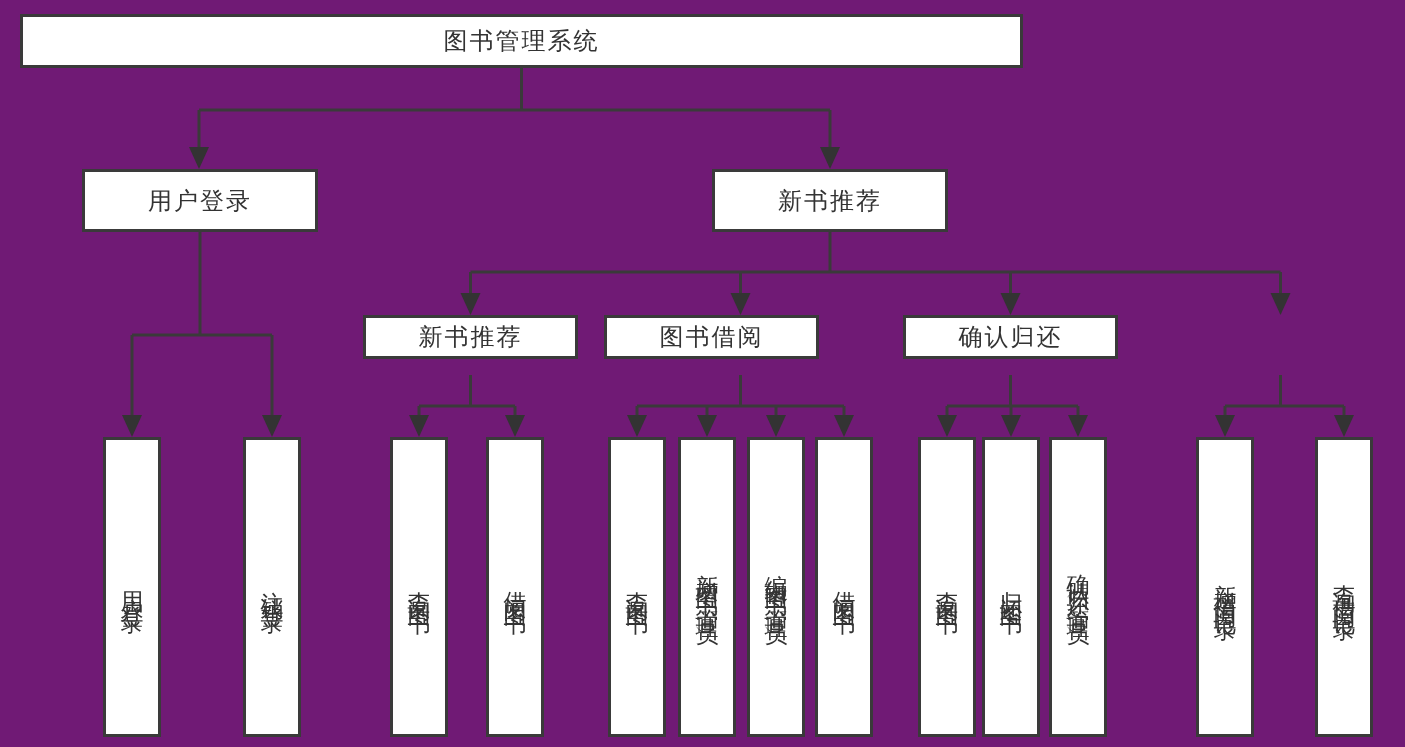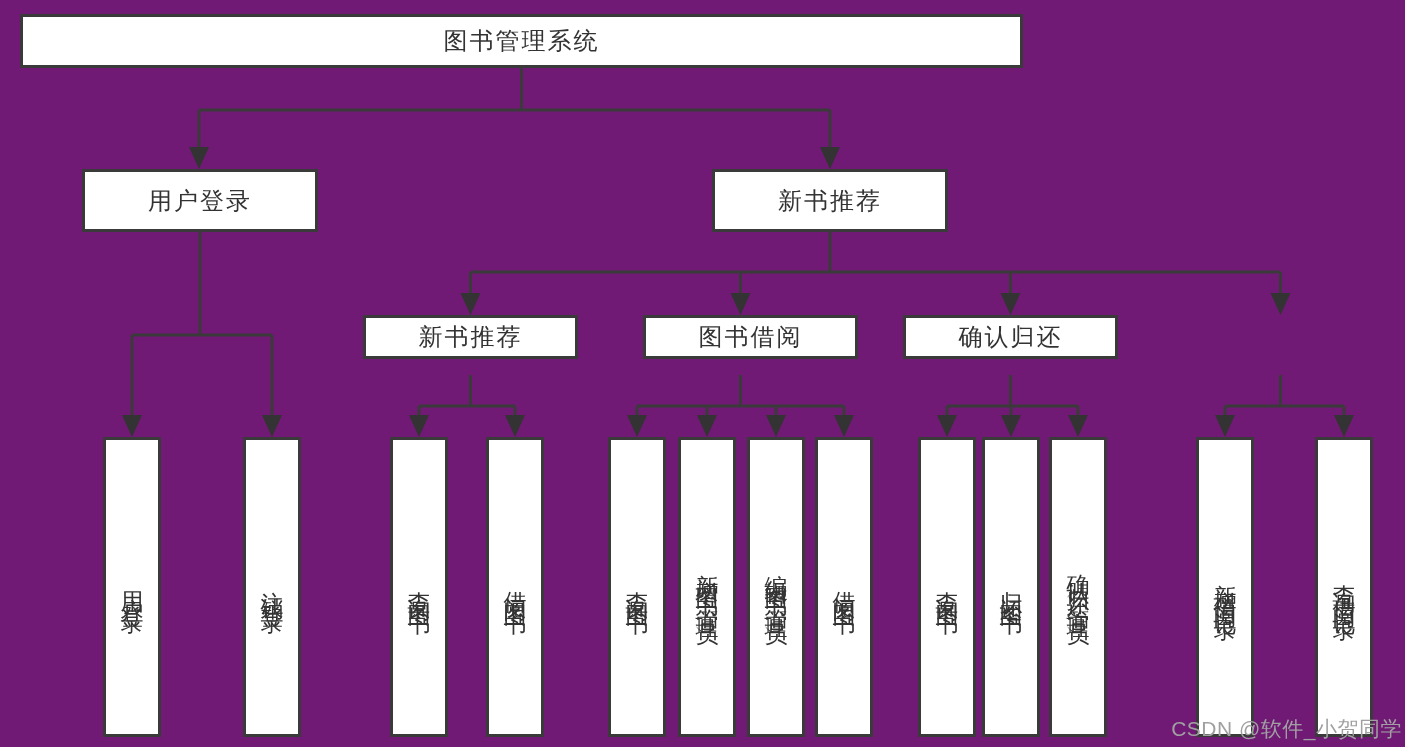--- a/index.html
+++ b/index.html
@@ -40,21 +40,21 @@
     font-size: 23px;
     letter-spacing: 7px;
     line-height: 1;
     white-space: nowrap;
   }
   
   .root   { left: 20px;   top: 14px;  width: 1003px; height: 54px; }
   .lvl2a  { left: 82px;   top: 169px; width: 236px;  height: 63px; }
   .lvl2b  { left: 712px;  top: 169px; width: 236px;  height: 63px; }
   .lvl3   { top: 315px; width: 215px; height: 44px; }
-  .s0 { left: 363px; }  .s1 { left: 643px; }  .s2 { left: 903px; }  .s3 { left: 1173px; }
+  .s0 { left: 363px; }  .s1 { left: 604px; }  .s2 { left: 903px; }  .s3 { left: 1173px; }
   .leaf   { top: 437px; width: 58px; height: 300px; }
   .u0 { left: 103px; }  .u1 { left: 243px; }
   .r0 { left: 390px; }  .r1 { left: 486px; }
   .b0 { left: 608px; }  .b1 { left: 678px; }  .b2 { left: 747px; }  .b3 { left: 815px; }
   .c0 { left: 918px; }  .c1 { left: 982px; }  .c2 { left: 1049px; }
   .h0 { left: 1196px; } .h1 { left: 1315px; }
   .watermark {
     position: absolute;
     right: 3px;
     bottom: 4px;
@@ -160,15 +160,14 @@
     <span>确认归还（管理员）</span>
   </div>
 
   <div class="box leaf h0">
     <span>新增借阅记录</span>
   </div>
   <div class="box leaf h1">
     <span>查询借阅记录</span>
   </div>
 
-  <div class="watermark">CSDN @软件_小贺同学</div>
 
 </div>
 
 </body></html>

